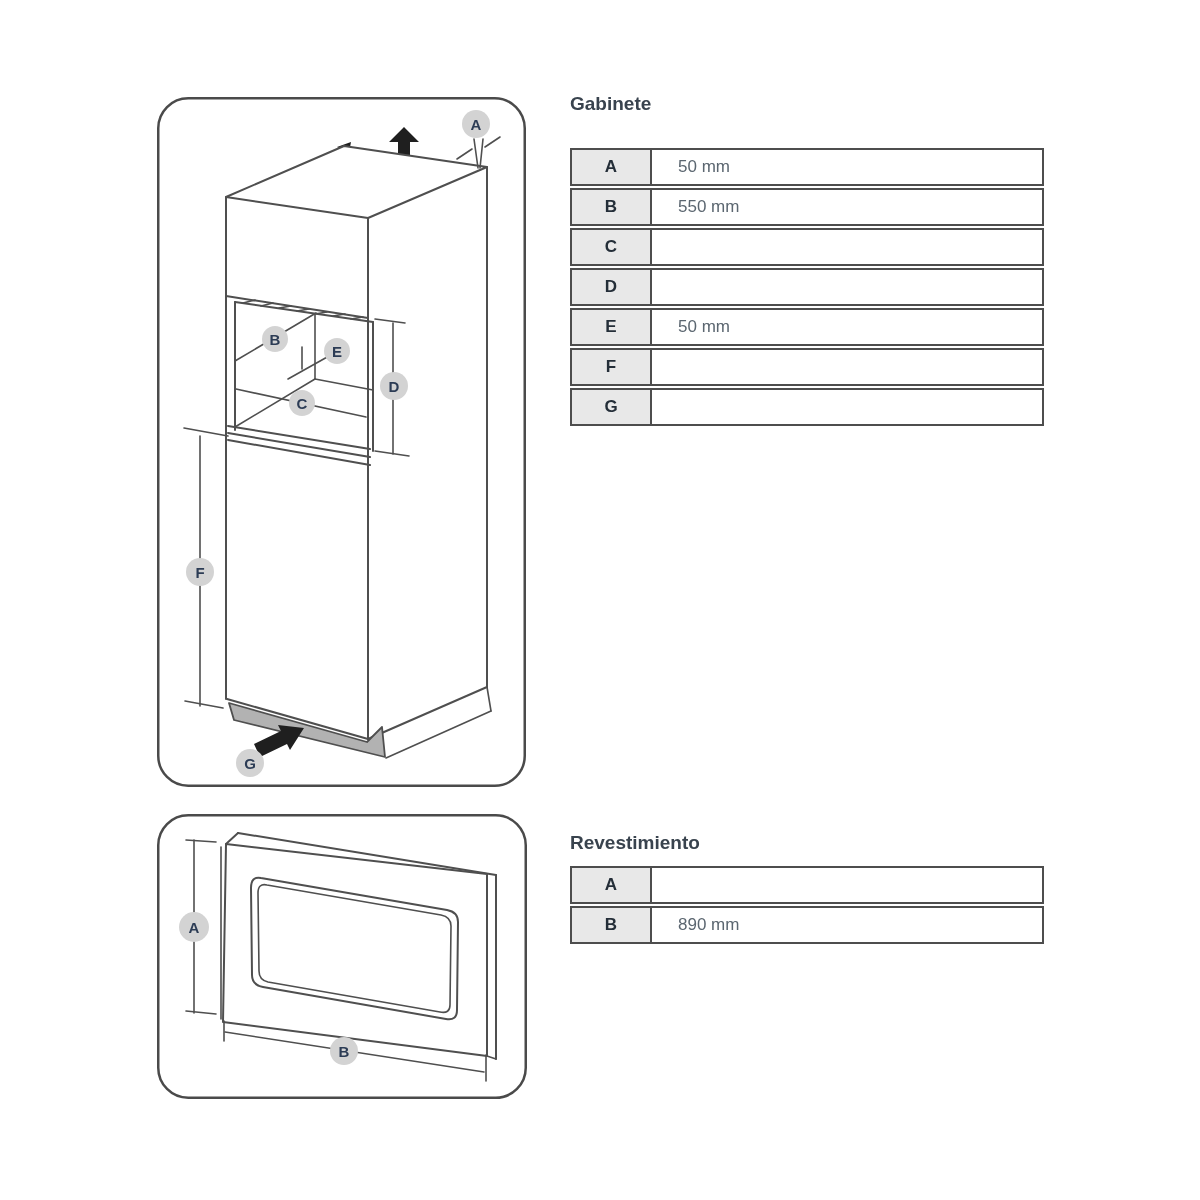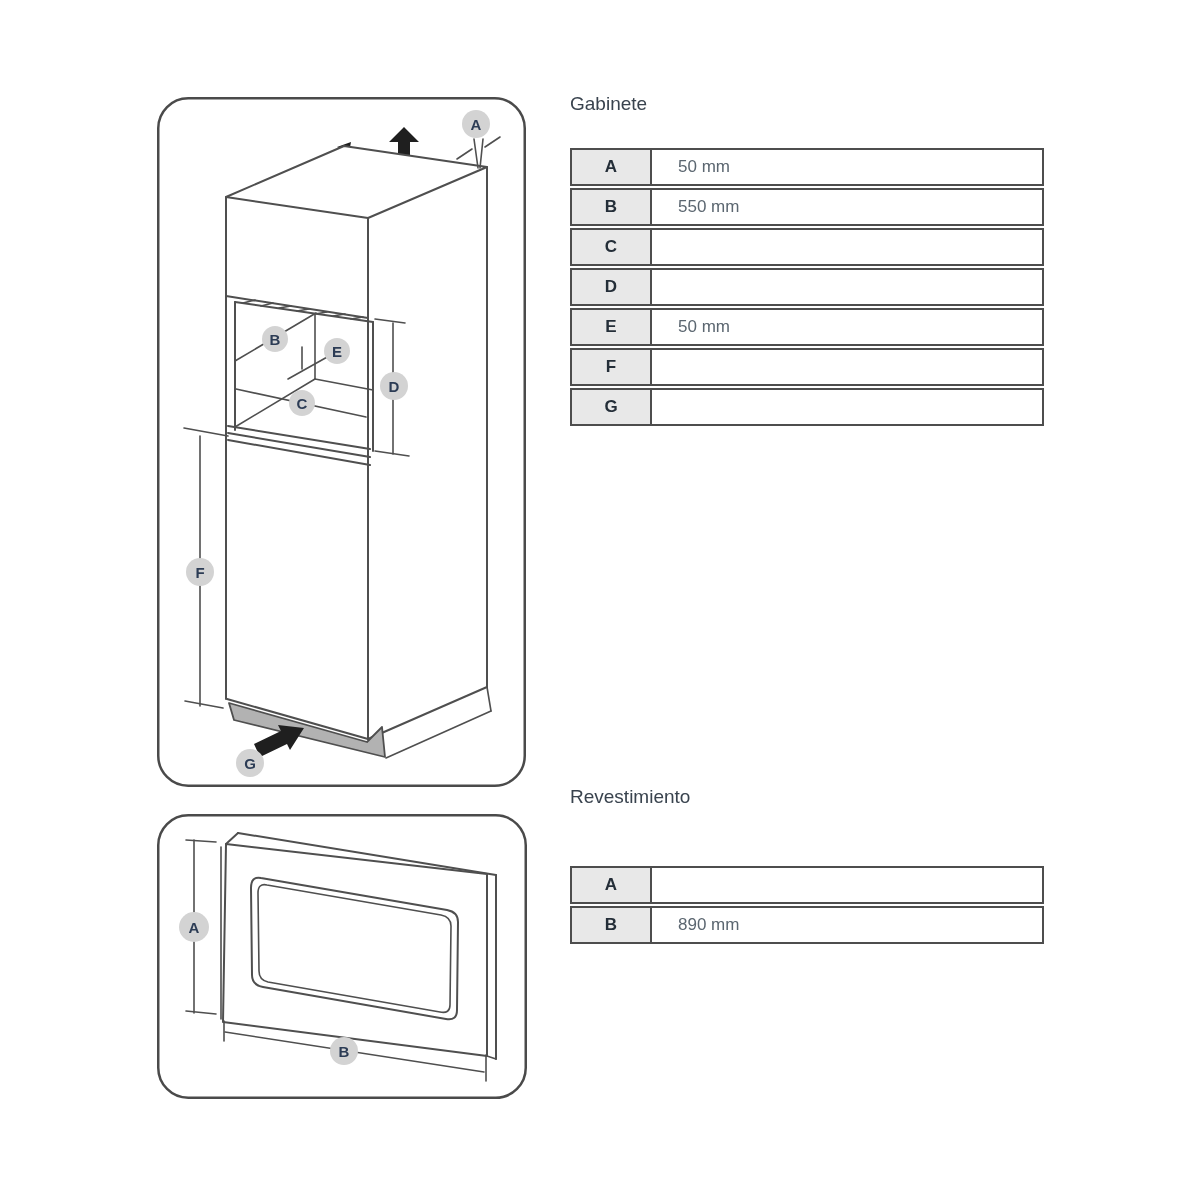--- a/index.html
+++ b/index.html
@@ -4,24 +4,24 @@
 <style>
   html,body{margin:0;padding:0;}
   body{
     width:1200px;height:1200px;position:relative;background:#ffffff;
     font-family:"Liberation Sans","DejaVu Sans",sans-serif;overflow:hidden;
   }
   .panel-svg{position:absolute;}
   #cabinet-panel{left:157px;top:97px;}
   #trim-panel{left:157px;top:814px;}
   .section-title{
-    position:absolute;left:570px;font-size:19px;font-weight:400;color:#39434e;
+    position:absolute;left:570px;font-size:19px;font-weight:700;color:#39434e;
   }
   #title-gabinete{top:93px;}
-  #title-revestimiento{top:786px;}
+  #title-revestimiento{top:832px;}
   .dim-table{position:absolute;left:570px;width:474px;}
   #table-gabinete{top:148px;}
   #table-revestimiento{top:866px;}
   .dim-row{
     display:flex;height:34px;border:2px solid #4d4d4d;margin-bottom:2px;background:#fff;
   }
   .dim-label{
     width:78px;background:#e8e8e8;border-right:2px solid #4d4d4d;
     display:flex;align-items:center;justify-content:center;
     font-weight:bold;font-size:17px;color:#242e38;

